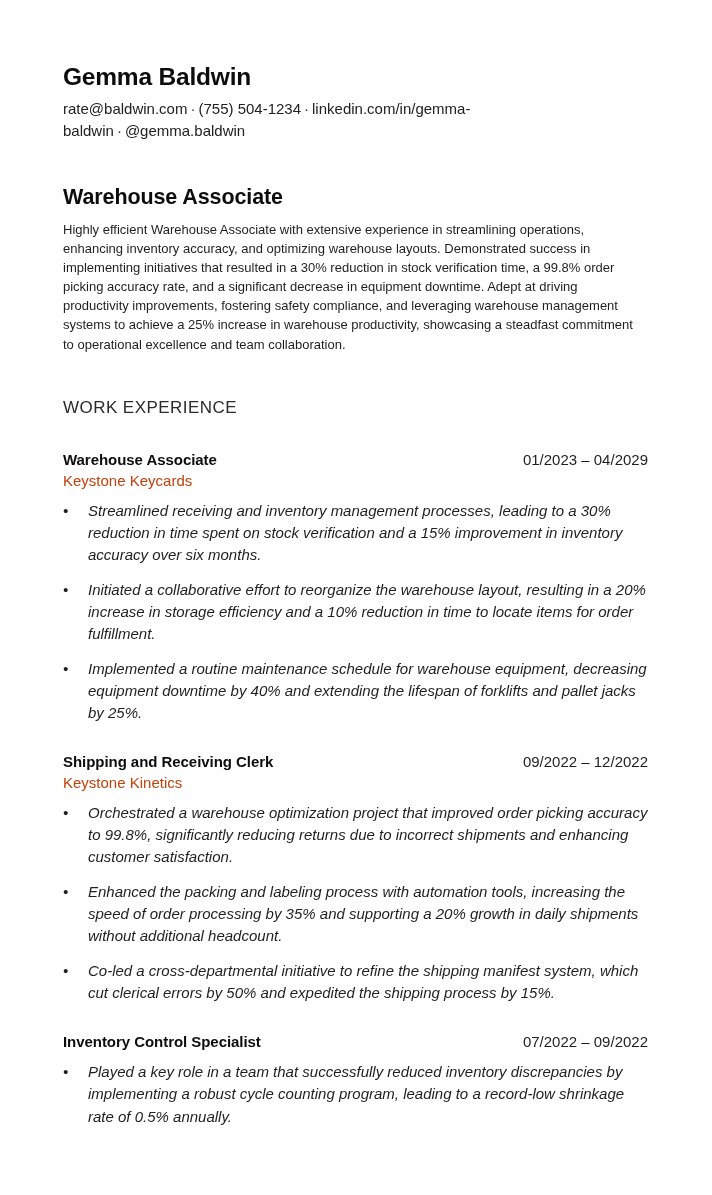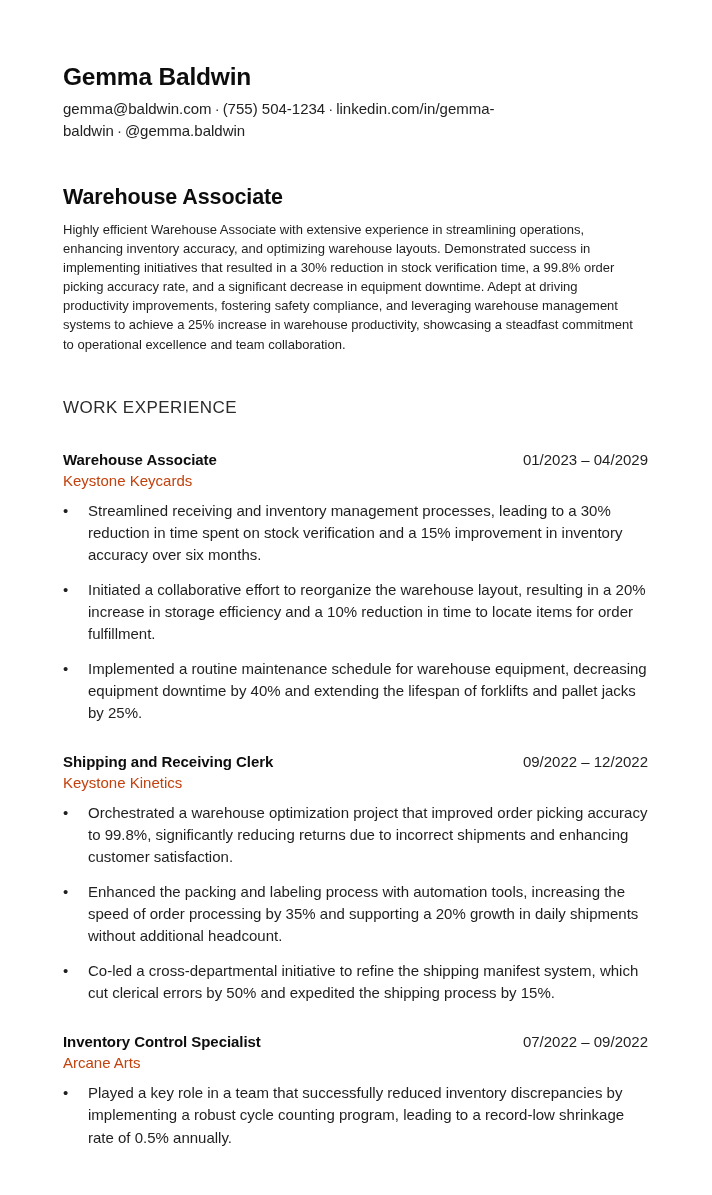--- a/index.html
+++ b/index.html
@@ -99,20 +99,21 @@
   .job-company {
     font-size: 15px;
     color: #c2410c;
     margin-top: 4px;
   }
 
   .bullets {
     list-style: none;
     margin: 11px 0 0 0;
     padding: 0;
+    font-style: italic;
   }
   .bullets li {
     position: relative;
     font-size: 15px;
     line-height: 1.47;
     color: #1f1f1f;
     padding-left: 25px;
     margin-bottom: 13px;
     text-indent: -25px;
   }
@@ -127,21 +128,21 @@
     line-height: 1;
   }
 </style>
 </head>
 <body>
 
 <div class="page">
 
   <div>
     <h1 class="name">Gemma Baldwin</h1>
-    <p class="contact"><span class="contact-item">gemma@baldwin.com</span><span class="sep">·</span><span class="contact-item">(755) 504-1234</span><span class="sep">·</span><span class="contact-item">linkedin.com/in/gemma-baldwin</span><span class="sep">·</span><span class="contact-item">@gemma.baldwin</span></p>
+    <p class="contact"><span class="contact-item">rate@baldwin.com</span><span class="sep">·</span><span class="contact-item">(755) 504-1234</span><span class="sep">·</span><span class="contact-item">linkedin.com/in/gemma-baldwin</span><span class="sep">·</span><span class="contact-item">@gemma.baldwin</span></p>
   </div>
 
   <h2 class="role-title">Warehouse Associate</h2>
   <p class="summary">Highly efficient Warehouse Associate with extensive experience in streamlining operations, enhancing inventory accuracy, and optimizing warehouse layouts. Demonstrated success in implementing initiatives that resulted in a 30% reduction in stock verification time, a 99.8% order picking accuracy rate, and a significant decrease in equipment downtime. Adept at driving productivity improvements, fostering safety compliance, and leveraging warehouse management systems to achieve a 25% increase in warehouse productivity, showcasing a steadfast commitment to operational excellence and team collaboration.</p>
 
   <div class="section-label">WORK EXPERIENCE</div>
 
   <div id="jobs-container">
       <div class="job">
         <div class="job-head">
@@ -165,20 +166,19 @@
           <li><span class="dot">•</span><span>Orchestrated a warehouse optimization project that improved order picking accuracy to 99.8%, significantly reducing returns due to incorrect shipments and enhancing customer satisfaction.</span></li>
           <li><span class="dot">•</span><span>Enhanced the packing and labeling process with automation tools, increasing the speed of order processing by 35% and supporting a 20% growth in daily shipments without additional headcount.</span></li>
           <li><span class="dot">•</span><span>Co-led a cross-departmental initiative to refine the shipping manifest system, which cut clerical errors by 50% and expedited the shipping process by 15%.</span></li>
         </ul>
       </div>
       <div class="job">
         <div class="job-head">
           <div class="job-title">Inventory Control Specialist</div>
           <div class="job-dates">07/2022 – 09/2022</div>
         </div>
-        <div class="job-company">Arcane Arts</div>
         <ul class="bullets">
           <li><span class="dot">•</span><span>Played a key role in a team that successfully reduced inventory discrepancies by implementing a robust cycle counting program, leading to a record-low shrinkage rate of 0.5% annually.</span></li>
         </ul>
       </div>
     </div>
 
 </div>
 
 </body></html>

